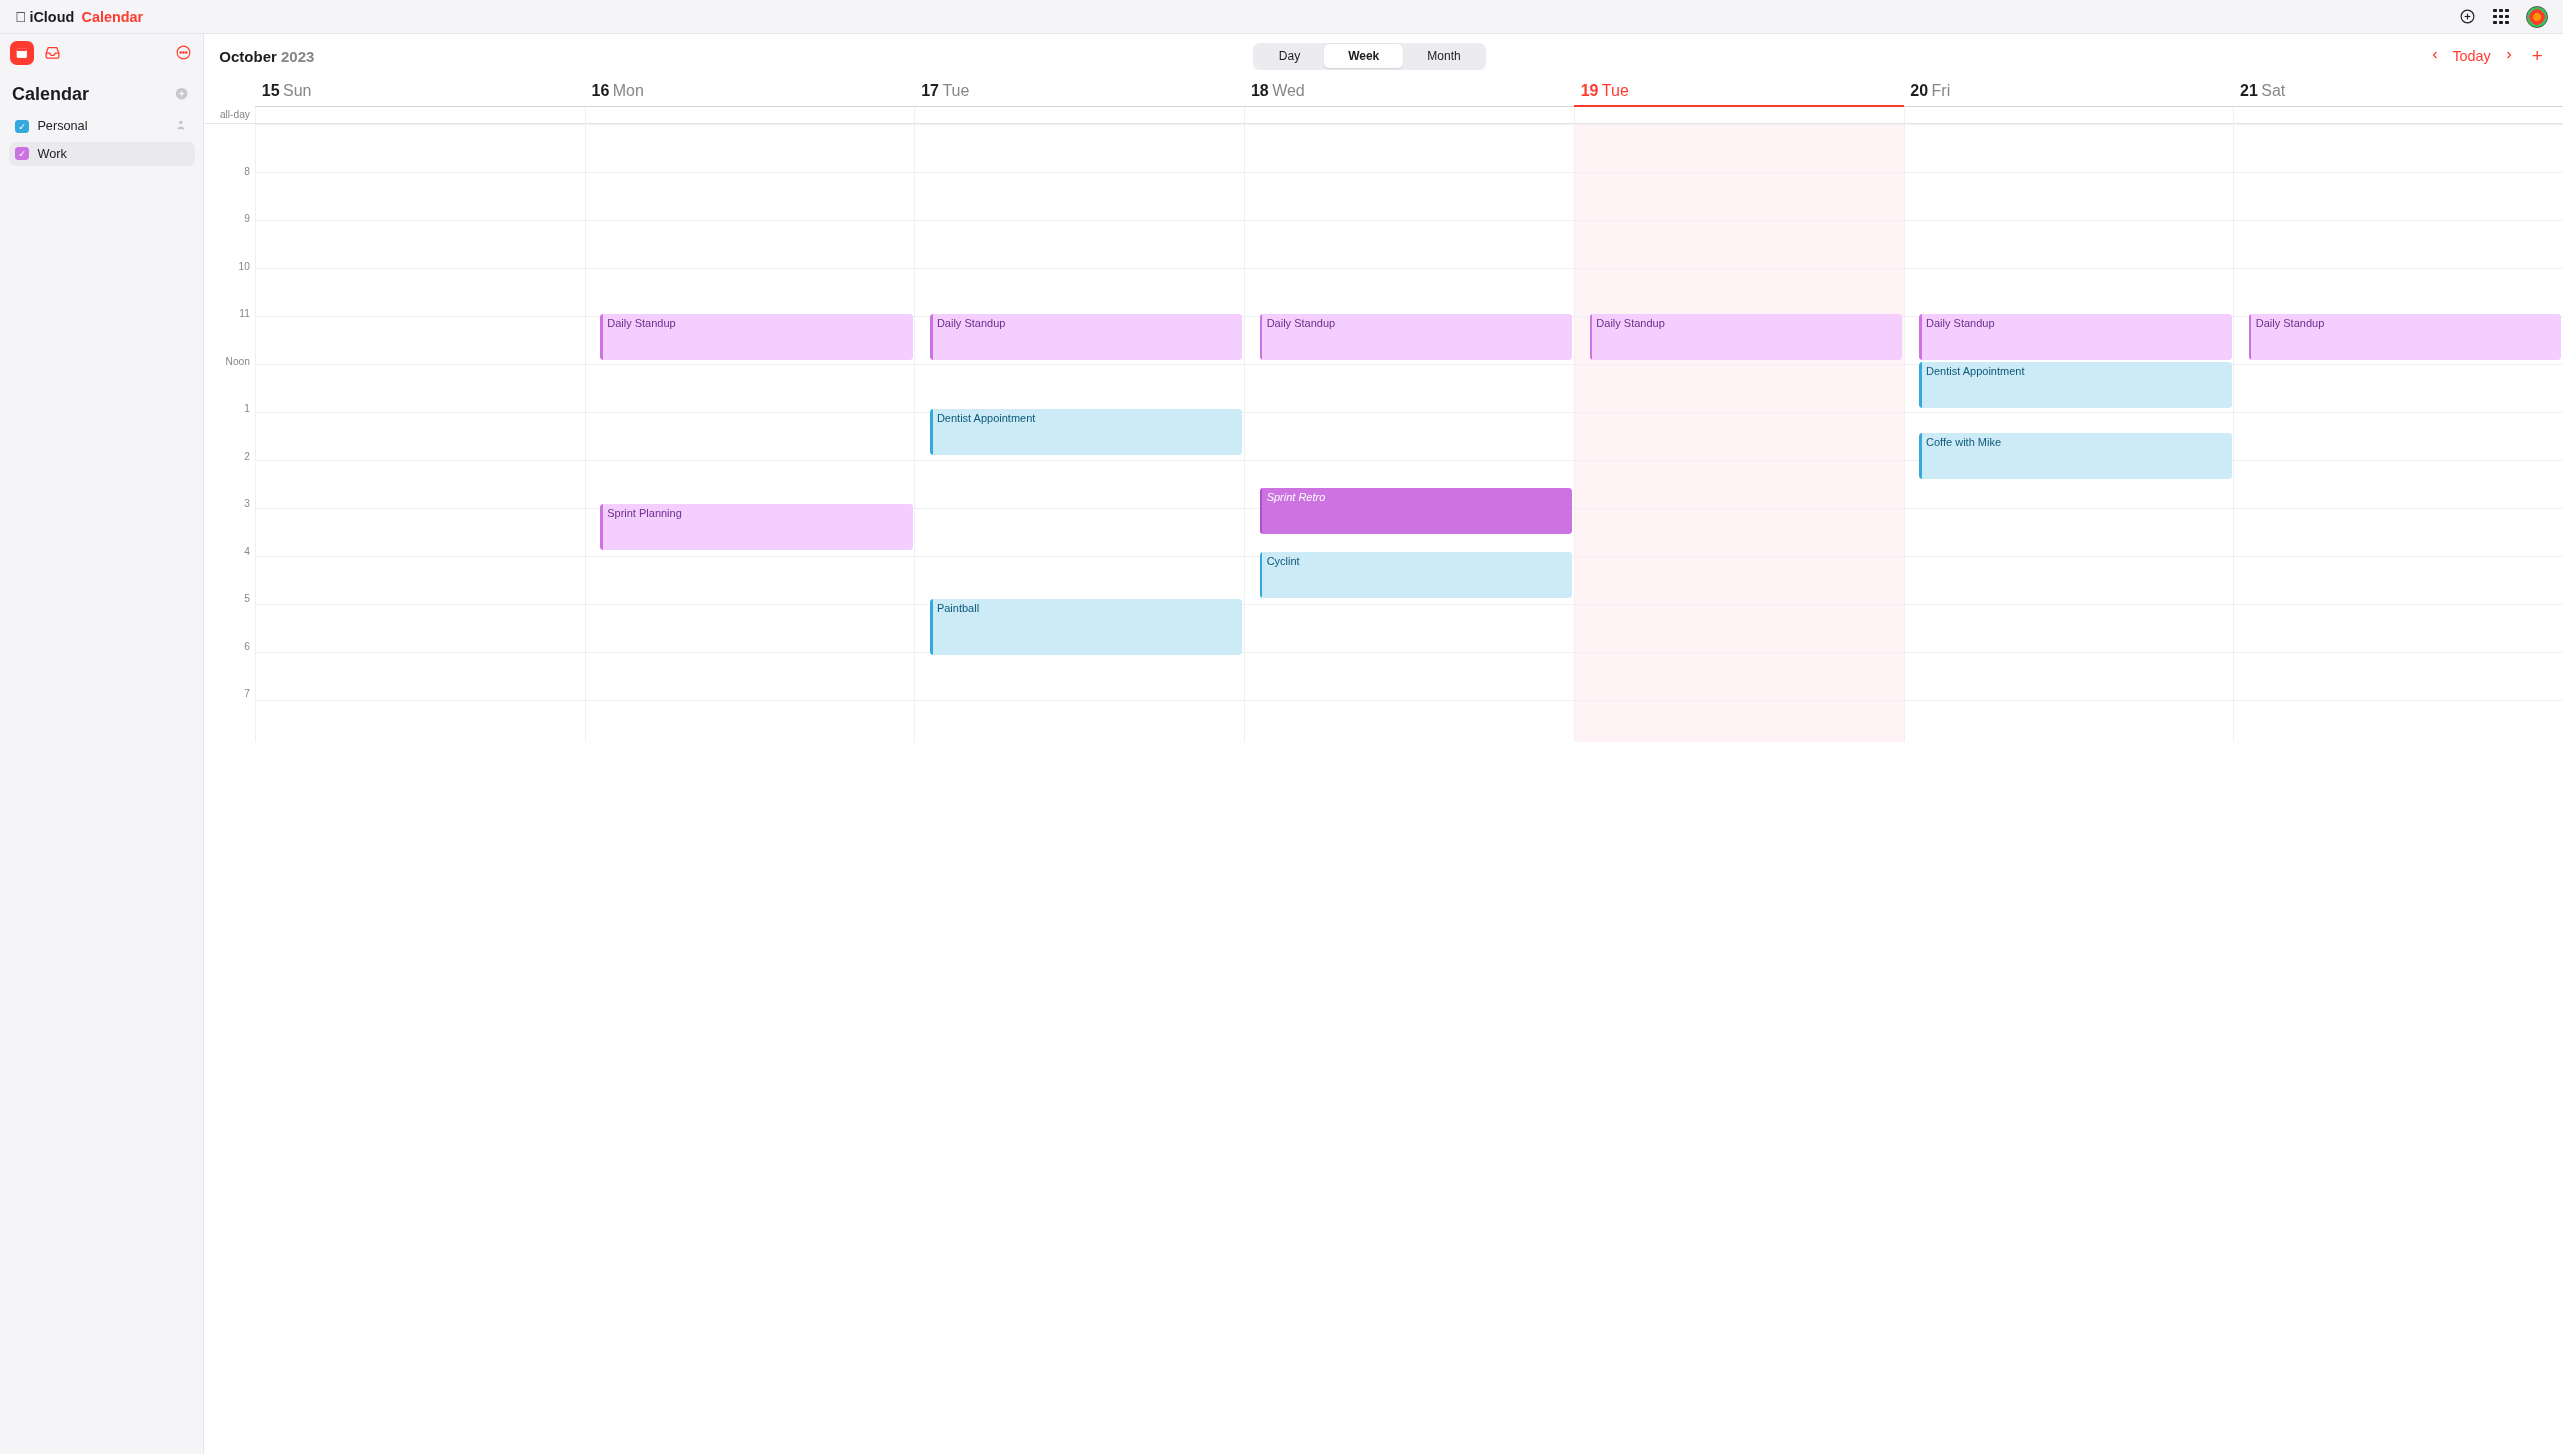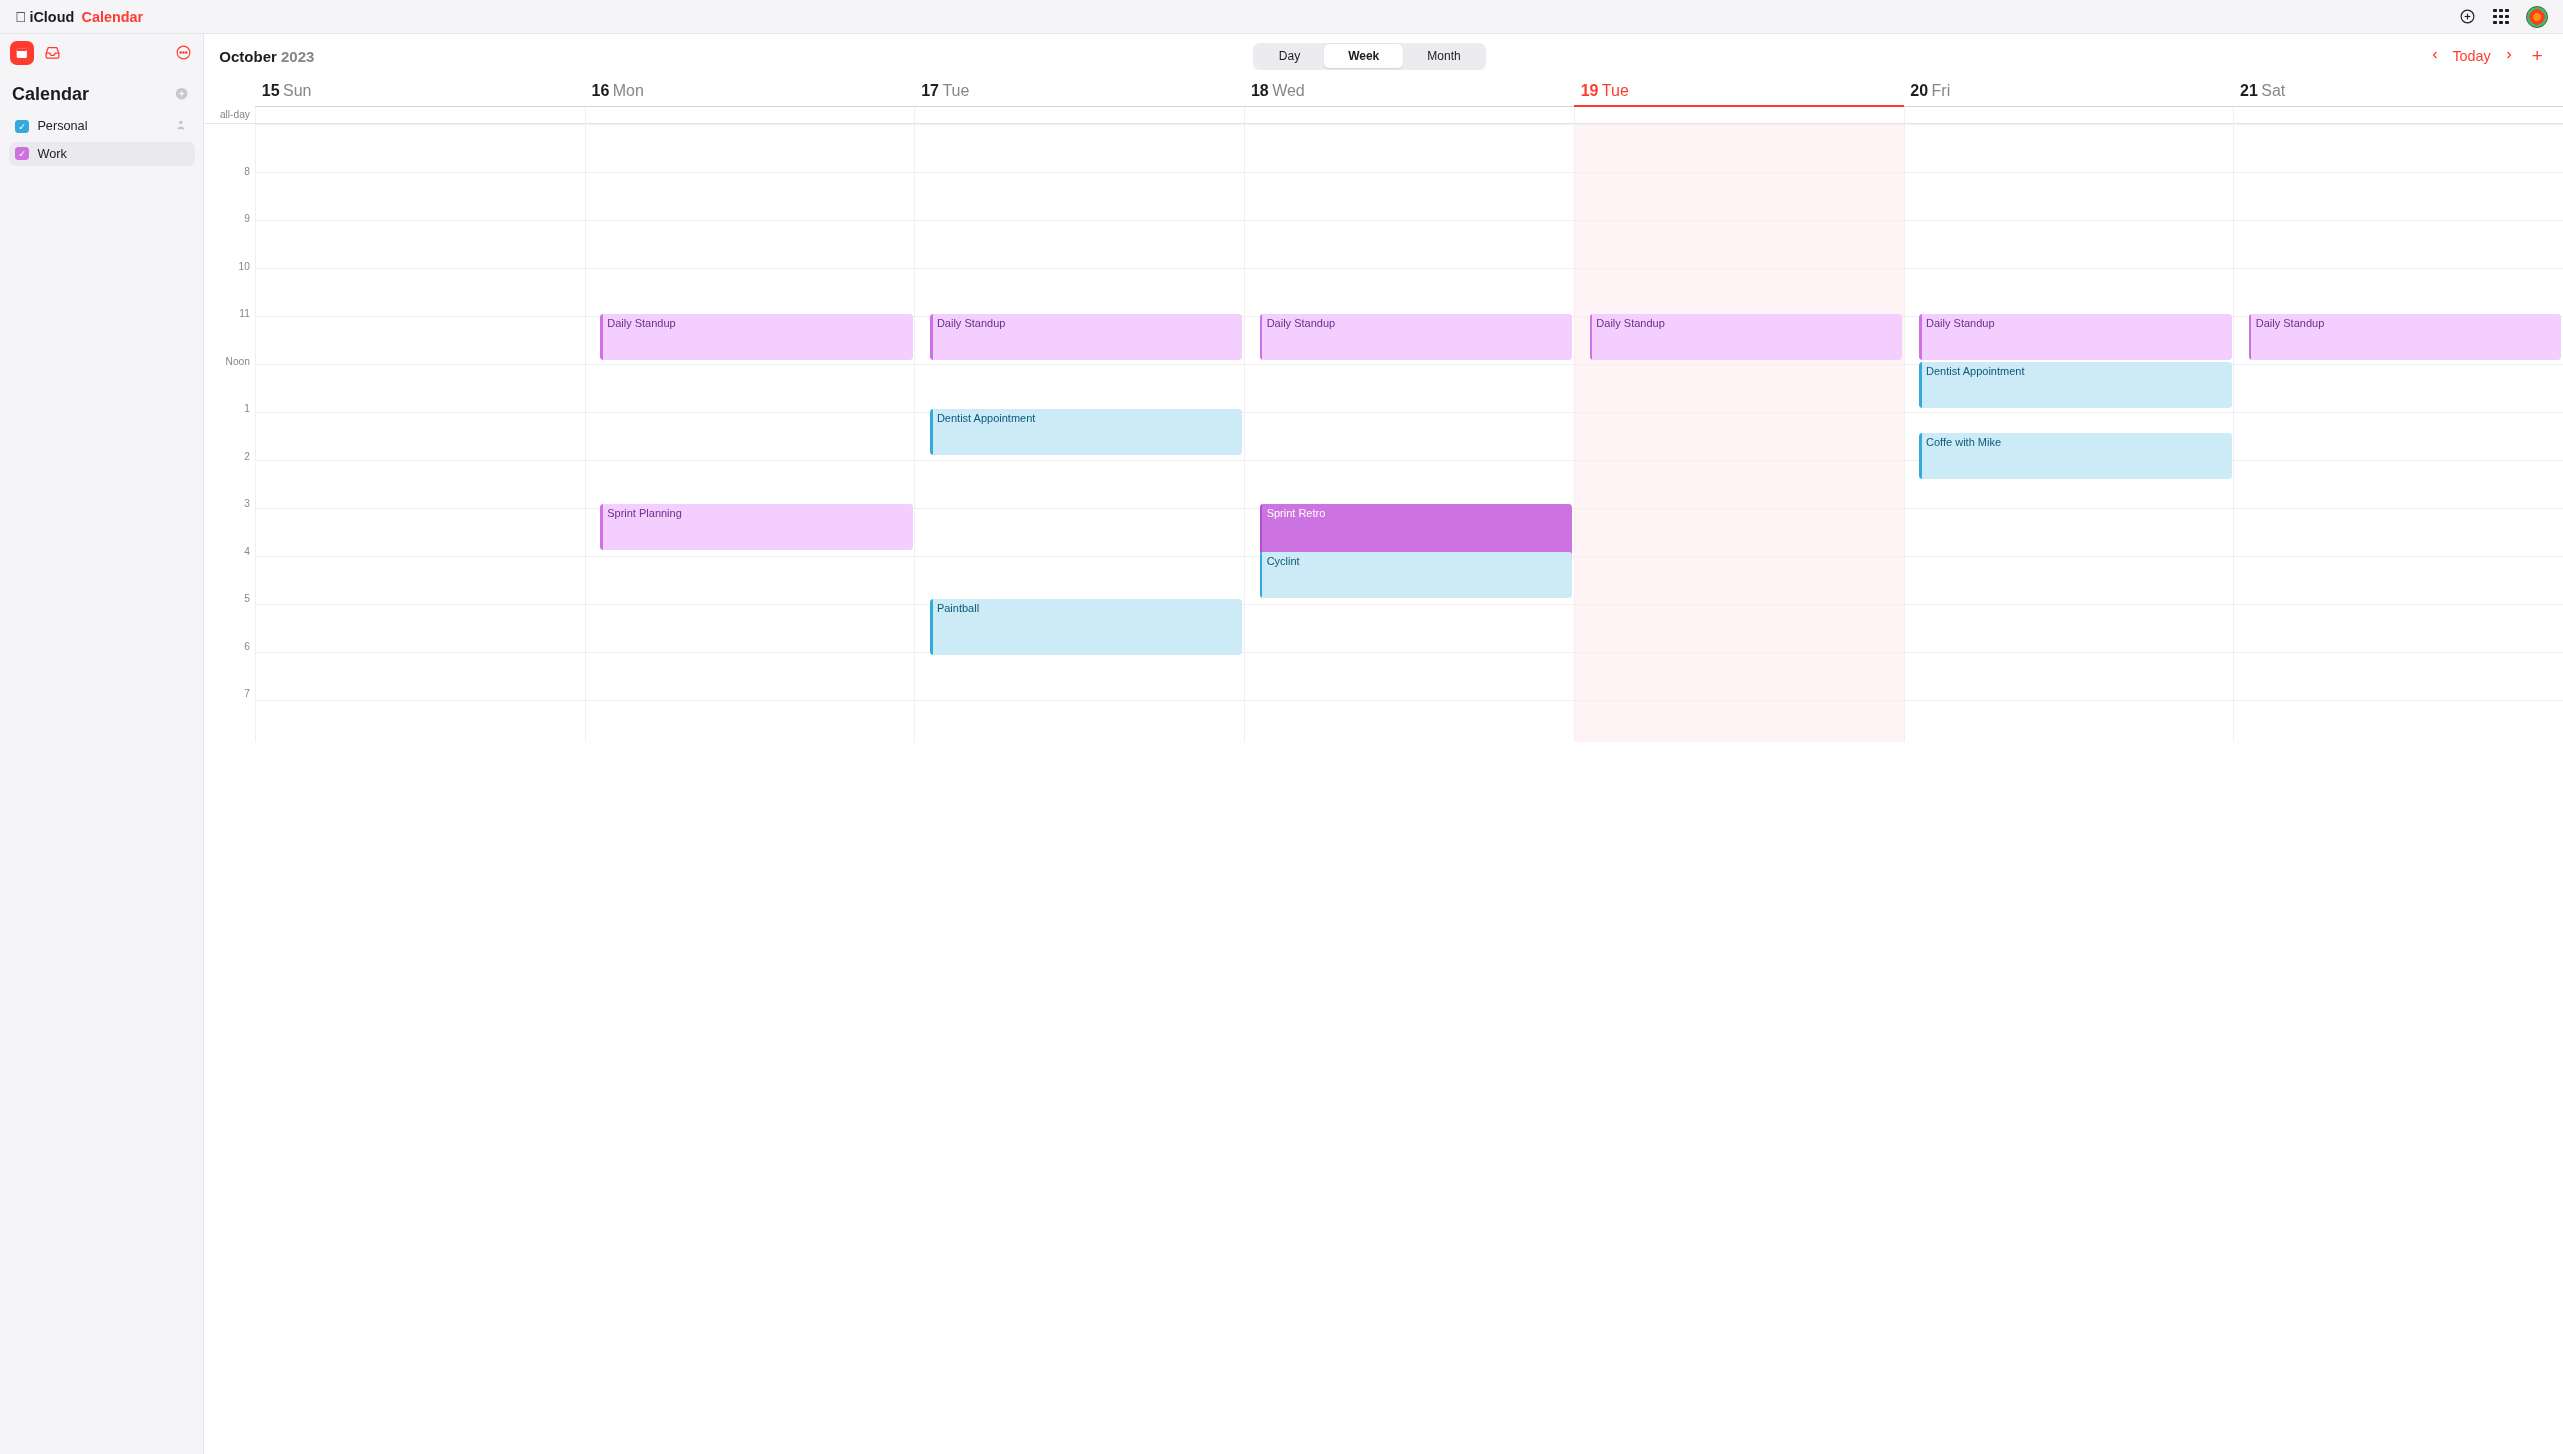--- a/index.html
+++ b/index.html
@@ -262,21 +262,21 @@
               <div class="event ev-worklight" style="top: 190px; height: 46px;"><span class="bar"></span><span>Daily Standup</span></div>
               <div class="event ev-worklight" style="top: 380px; height: 46px;"><span class="bar"></span><span>Sprint Planning</span></div>
             </div>
             <div class="col" style="height: 618px;">
               <div class="event ev-worklight" style="top: 190px; height: 46px;"><span class="bar"></span><span>Daily Standup</span></div>
               <div class="event ev-personal" style="top: 285px; height: 46px;"><span class="bar"></span><span>Dentist Appointment</span></div>
               <div class="event ev-personal" style="top: 475px; height: 56px;"><span class="bar"></span><span>Paintball</span></div>
             </div>
             <div class="col" style="height: 618px;">
               <div class="event ev-worklight" style="top: 190px; height: 46px;"><span class="bar"></span><span>Daily Standup</span></div>
-              <div class="event ev-workdark" style="top: 380px; height: 58px;"><span class="bar"></span><span>Sprint Retro</span></div>
+              <div class="event ev-workdark" style="top: 364px; height: 46px; font-style: italic;"><span class="bar"></span><span>Sprint Retro</span></div>
               <div class="event ev-personal" style="top: 428px; height: 46px;"><span class="bar"></span><span>Cyclint</span></div>
             </div>
             <div class="col today" style="height: 618px;">
               <div class="event ev-worklight" style="top: 190px; height: 46px;"><span class="bar"></span><span>Daily Standup</span></div>
             </div>
             <div class="col" style="height: 618px;">
               <div class="event ev-worklight" style="top: 190px; height: 46px;"><span class="bar"></span><span>Daily Standup</span></div>
               <div class="event ev-personal" style="top: 238px; height: 46px;"><span class="bar"></span><span>Dentist Appointment</span></div>
               <div class="event ev-personal" style="top: 309px; height: 46px;"><span class="bar"></span><span>Coffe with Mike</span></div>
             </div>

